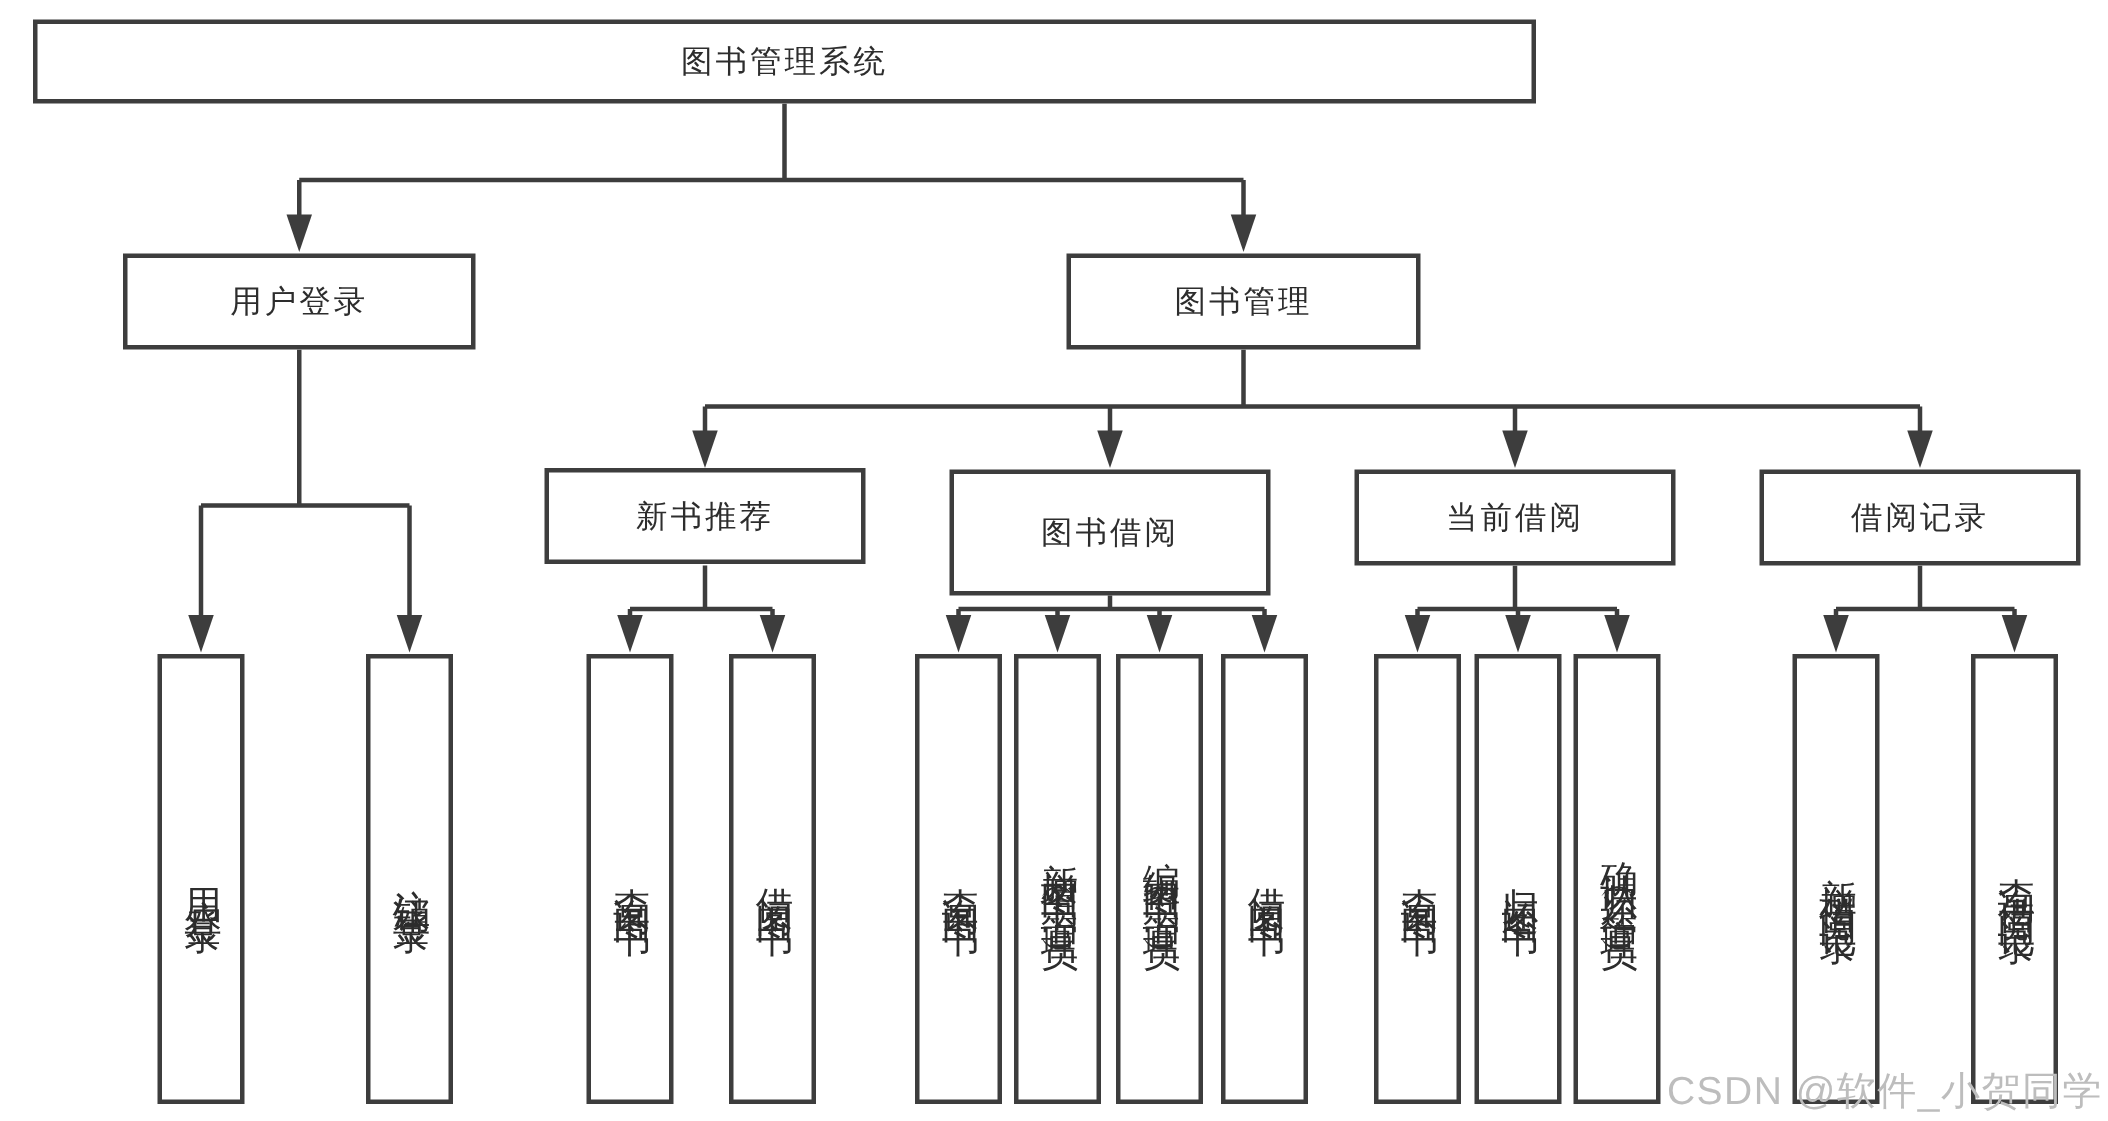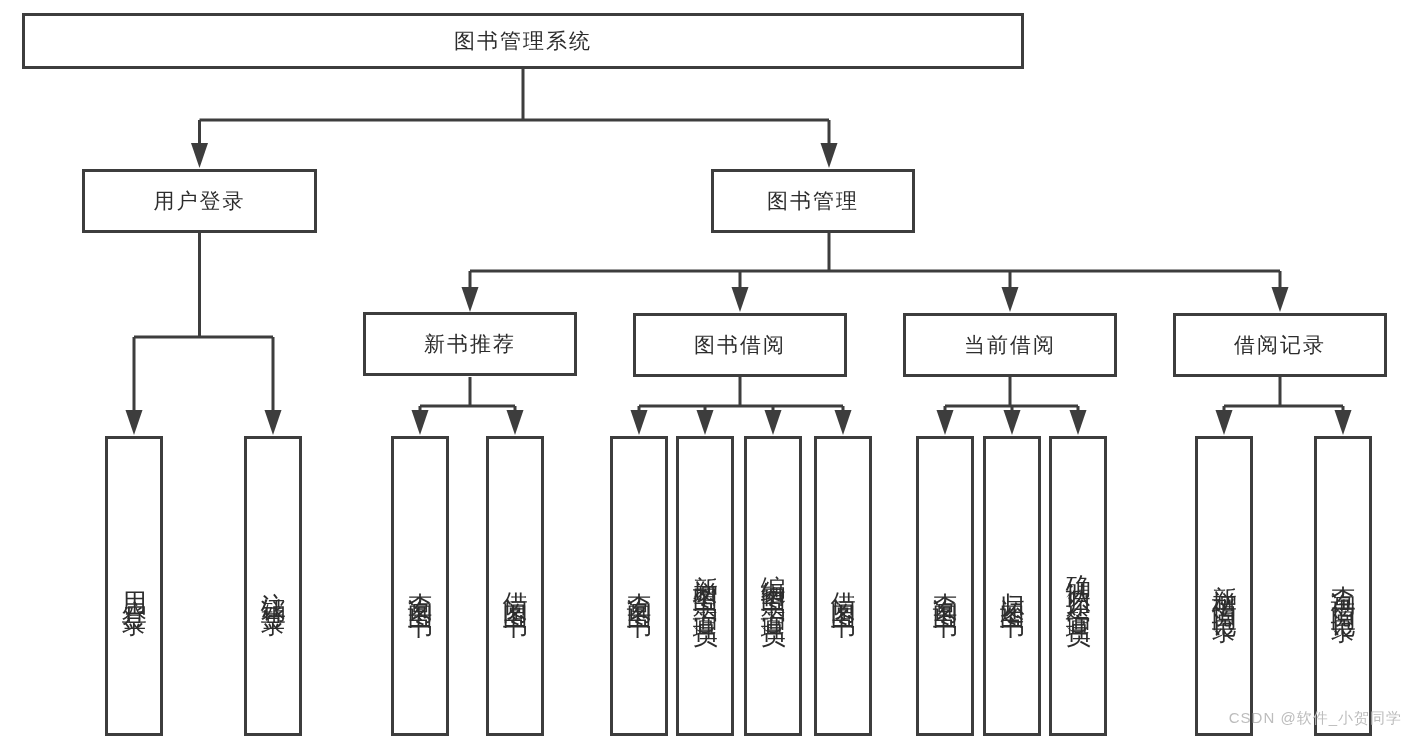--- a/index.html
+++ b/index.html
@@ -29,22 +29,22 @@
   .v-label{
     writing-mode:vertical-rl;
     text-orientation:mixed;
     font-size:25px;
     letter-spacing:7px;
     line-height:1.1;
     white-space:nowrap;
   }
   #watermark{
     position:absolute;z-index:5;
-    right:3px;bottom:19px;
-    font-size:15px;letter-spacing:1px;
+    right:3px;bottom:2px;
+    font-size:26px;letter-spacing:1px;
     color:var(--watermark);
     white-space:nowrap;
     margin-left:24px;
   }
 </style>
 </head>
 <body>
 
 <div id="canvas">
 
@@ -92,28 +92,28 @@
       <polygon points="1334.5,410 1351.5,410 1343,435"></polygon>
     </svg>
 
   <div class="node" style="left:22px;top:13px;width:1002px;height:56px;">
     <span class="h-label">图书管理系统</span>
   </div>
 
   <div class="node" style="left:82px;top:169px;width:235px;height:64px;">
     <span class="h-label">用户登录</span>
   </div>
-  <div class="node" style="left:711px;top:169px;width:204px;height:64px;">
+  <div class="node" style="left:711px;top:169px;width:236px;height:64px;">
     <span class="h-label">图书管理</span>
   </div>
 
   <div class="node" style="left:363px;top:312px;width:214px;height:64px;">
     <span class="h-label">新书推荐</span>
   </div>
-  <div class="node" style="left:633px;top:313px;width:214px;height:64px;">
+  <div class="node" style="left:633px;top:313px;width:214px;height:84px;">
     <span class="h-label">图书借阅</span>
   </div>
   <div class="node" style="left:1173px;top:313px;width:214px;height:64px;">
     <span class="h-label">借阅记录</span>
   </div>
   <div class="node" style="left:903px;top:313px;width:214px;height:64px;">
     <span class="h-label">当前借阅</span>
   </div>
 
   <div class="node" style="left:105px;top:436px;width:58px;height:300px;">

